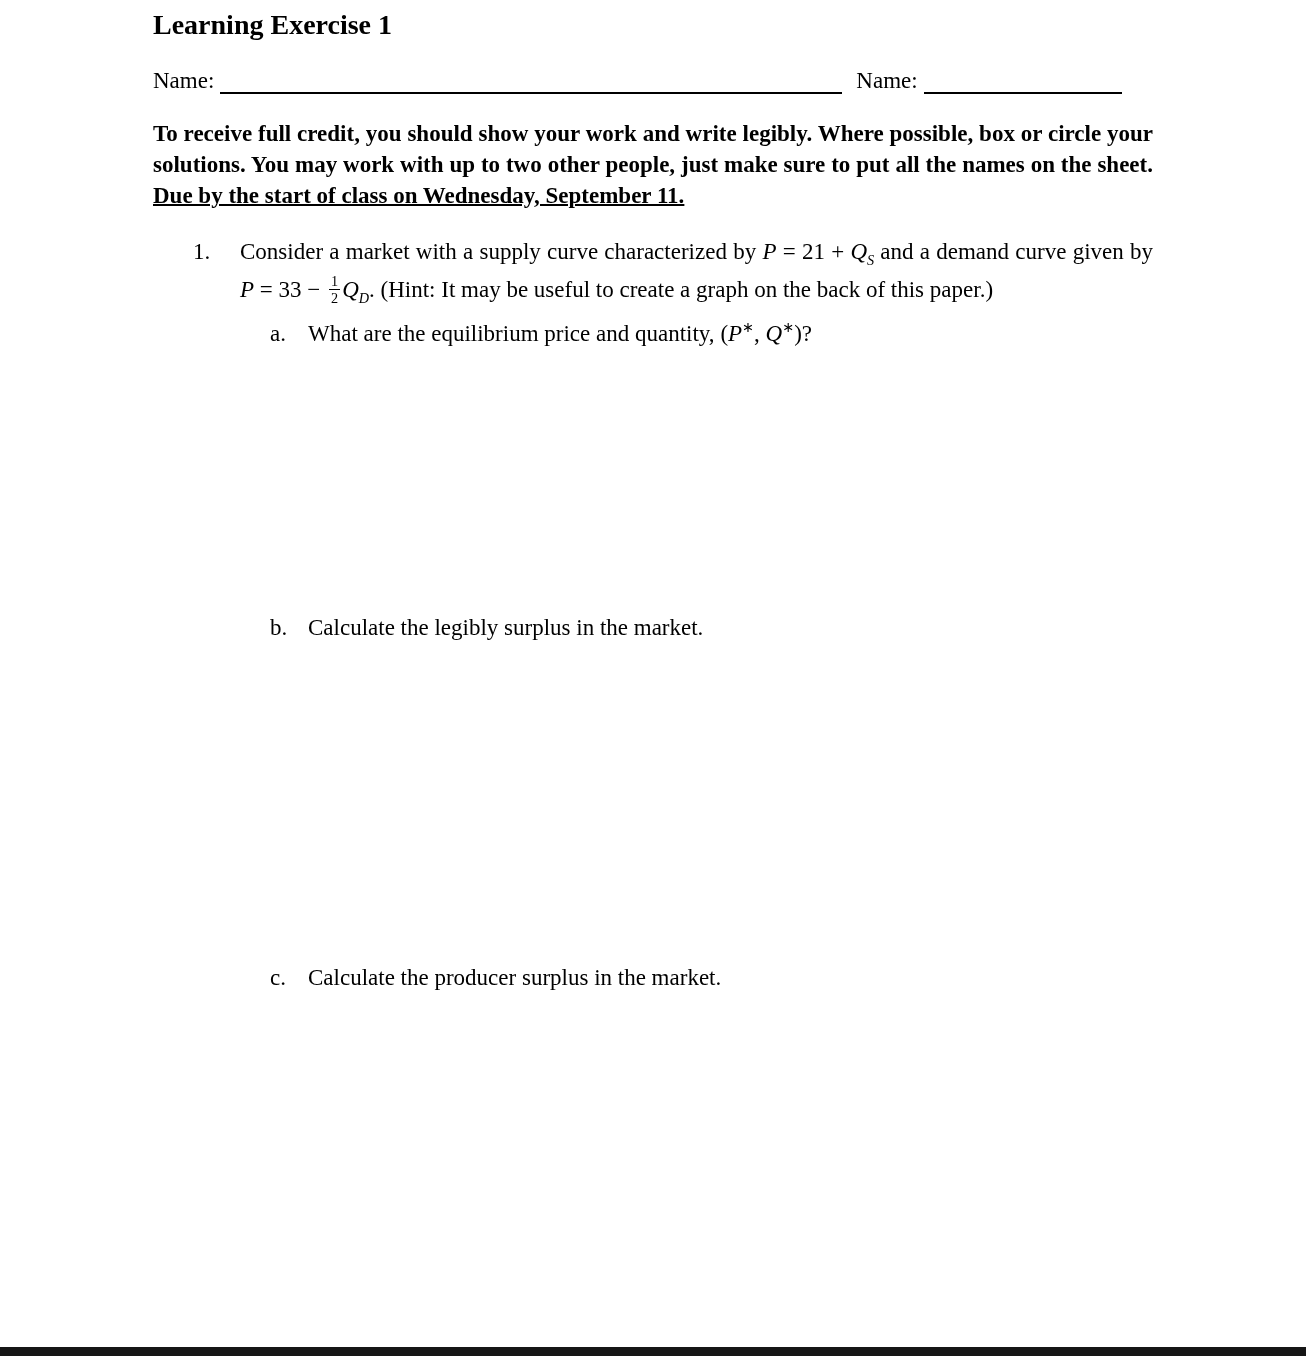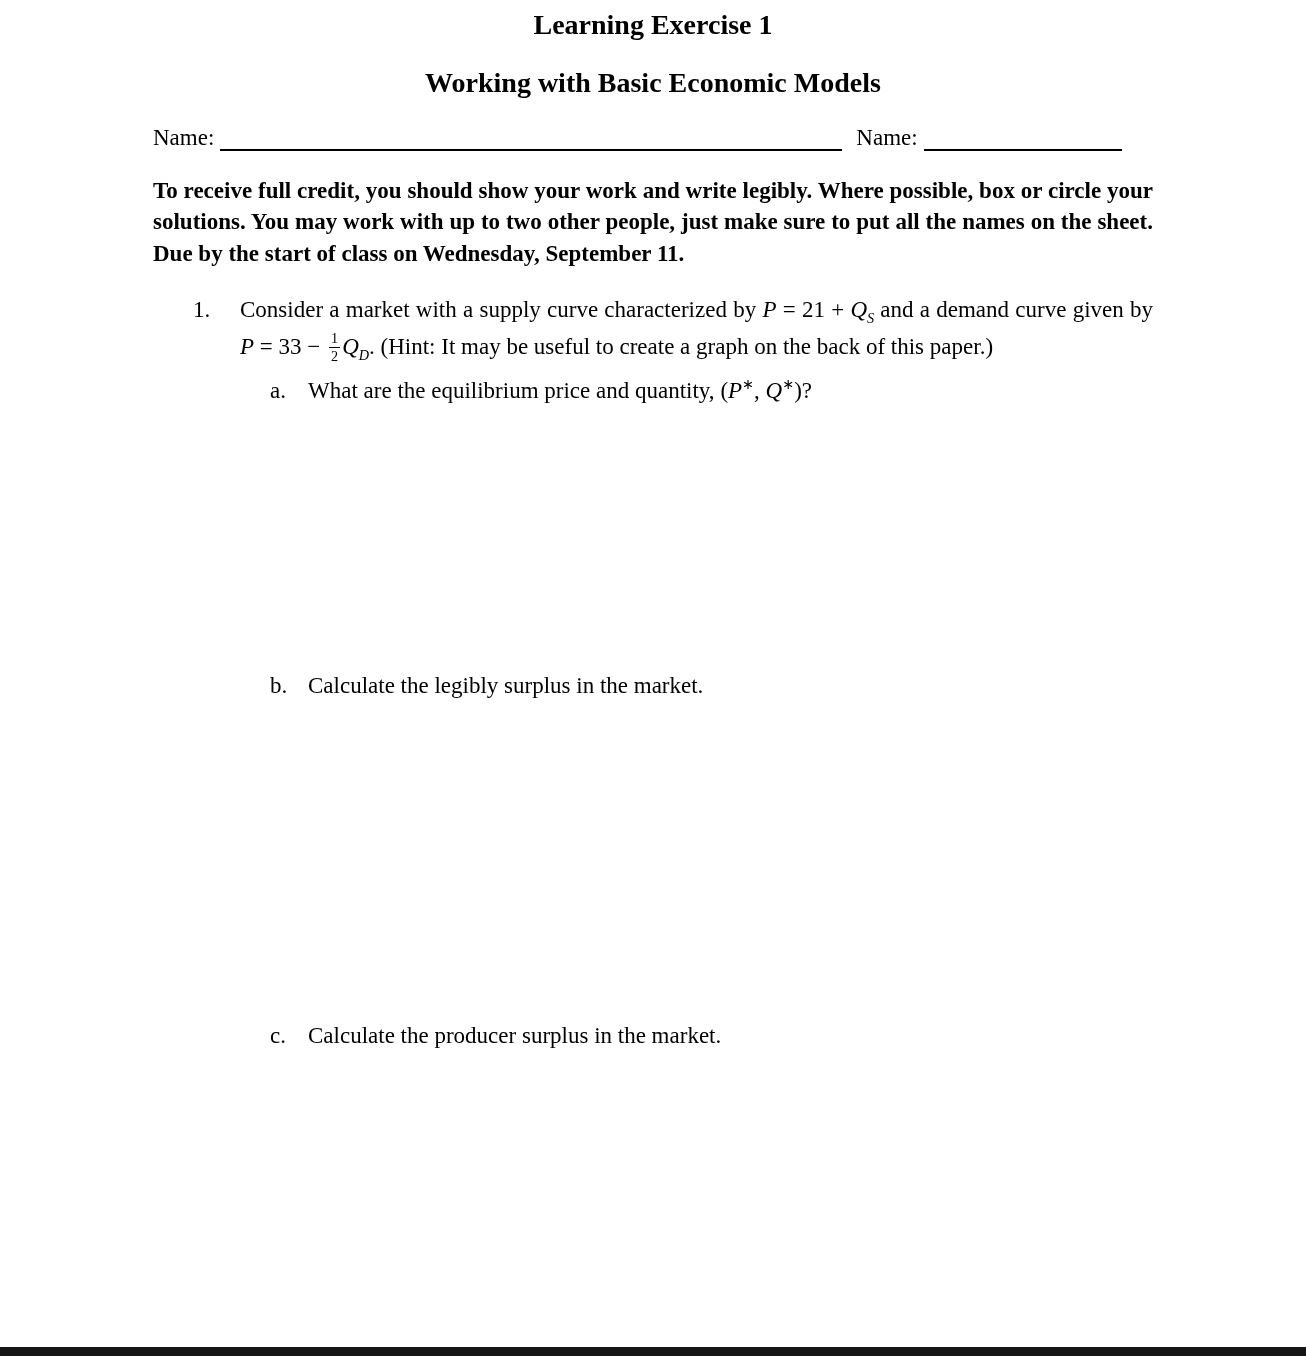--- a/index.html
+++ b/index.html
@@ -15,21 +15,20 @@
   .page {
     position: absolute;
     top: 0; left: 0;
     width: 1306px;
     height: 1356px;
     padding: 8px 153px 0 153px;
   }
   .title {
     font-size: 28px;
     font-weight: bold;
-    text-align: center;
     margin: 0;
     line-height: 1.2;
   }
   .subtitle {
     font-size: 28px;
     font-weight: bold;
     text-align: center;
     margin: 24px 0 0 0;
     line-height: 1.2;
   }
@@ -50,20 +49,21 @@
   .date-lbl { margin-left: 14px; }
   .date-blank { width: 198px; }
   .instructions {
     margin: 24px 0 0 0;
     font-size: 23px;
     font-weight: bold;
     line-height: 1.36;
     text-align: justify;
   }
   .underl {
+    text-decoration: underline;
     text-decoration-thickness: 2px;
   }
   .q1 {
     margin-top: 22px;
     display: flex;
     font-size: 23px;
     line-height: 1.62;
   }
   .qnum {
     width: 35px;
@@ -123,21 +123,20 @@
     height: 9px;
     background: #161616;
   }
 </style>
 </head>
 <body>
 
 <div class="page">
 
   <h1 class="title">Learning Exercise 1</h1>
-  <h2 class="subtitle">Working with Basic Economic Models</h2>
 
   <div class="name-row">
     <span>Name:</span>
     <span class="blank name-blank"></span>
     <span class="date-lbl">Name:</span>
     <span class="blank date-blank"></span>
   </div>
 
   <p class="instructions"><span>To receive full credit, you should show your work and write legibly.  Where possible, box or circle your solutions. You may work with up to two other people, just make sure to put all the names on the sheet. </span><span class="underl">Due by the start of class on Wednesday, September 11.</span></p>
 

